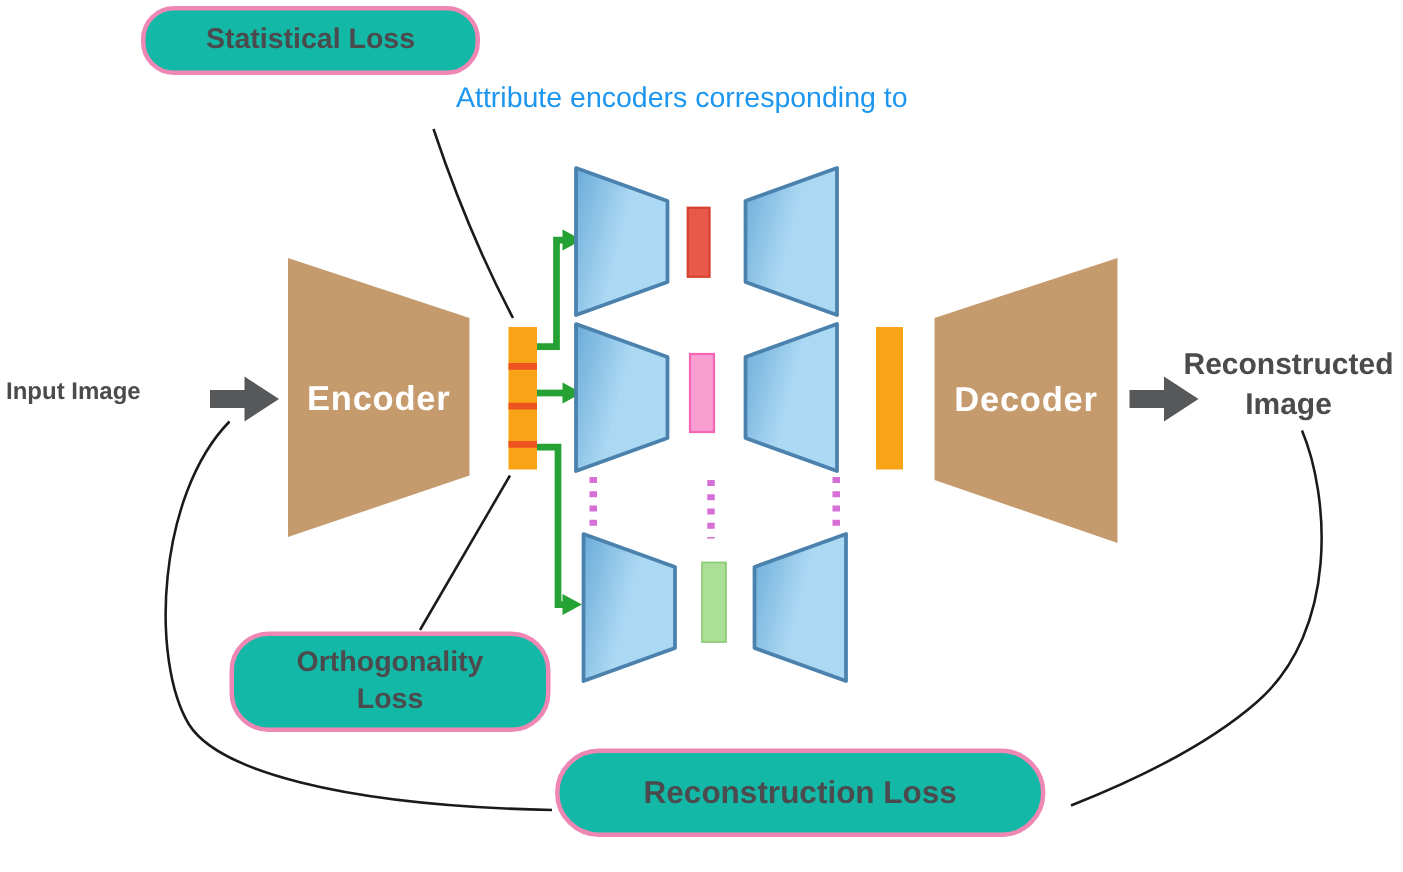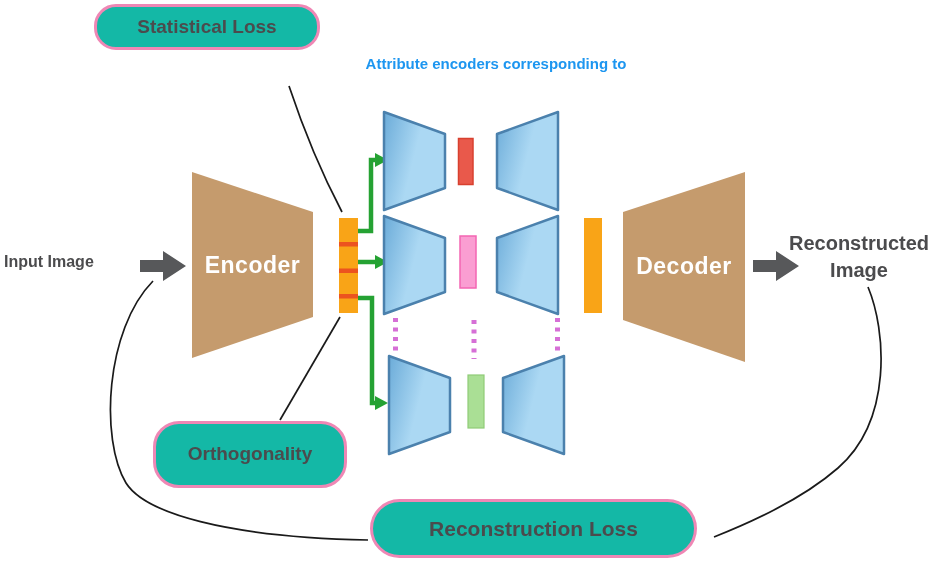--- a/index.html
+++ b/index.html
@@ -20,27 +20,27 @@
   .gray-arrow{fill:var(--gray-arrow,#57585A);}
   .black-line{stroke:var(--line-black,#1A1A1A);stroke-width:1.7;fill:none;}
   .dotted{stroke:var(--dotted-magenta,#D66FD6);stroke-width:5;fill:none;stroke-dasharray:4 5.5;}
 
   .loss-box{
     position:absolute;border:3.5px solid var(--pink-box-border,#EF87B5);
     background:#14b8a6;display:flex;align-items:center;justify-content:center;
     text-align:center;color:var(--text-dark,#4B4B4D);font-weight:bold;box-sizing:border-box;
   }
   #box-statistical{left:94px;top:4px;width:226px;height:46px;border-radius:22px;font-size:19px;}
-  #box-orthogonality{left:153px;top:421px;width:194px;height:67px;border-radius:26px;font-size:19px;line-height:1.3;}
+  #box-orthogonality{left:153px;top:421px;width:214px;height:67px;border-radius:26px;font-size:19px;line-height:1.3;}
   #box-reconstruction{left:370px;top:499px;width:327px;height:59px;border-radius:37px;font-size:21px;}
 
   .lbl{position:absolute;color:var(--text-dark,#4B4B4D);font-weight:bold;white-space:nowrap;}
   #heading{
-    position:absolute;left:304px;top:54px;width:384px;text-align:center;
-    color:var(--heading-blue,#1D96F0);font-weight:bold;font-size:15px;line-height:1.28;white-space:normal;
+    position:absolute;left:304px;top:54px;width:384px;
+    color:var(--heading-blue,#1D96F0);font-weight:normal;font-size:19px;line-height:1.28;white-space:normal;
   }
   #lbl-input{left:4px;top:253px;font-size:16px;}
   #lbl-reconstructed{left:783px;top:230px;width:152px;text-align:center;font-size:20px;line-height:1.35;white-space:normal;}
   .trap-label{
     position:absolute;color:var(--label-white,#FFFFFF);font-weight:700;font-size:23px;
     text-align:center;letter-spacing:0.5px;
   }
   #lbl-encoder{left:192px;top:252px;width:121px;}
   #lbl-decoder{left:623px;top:253px;width:122px;}
 </style>
@@ -100,20 +100,21 @@
     <rect class="orange-bar" x="584" y="218" width="18" height="95"></rect>
   </svg>
 
   <div class="loss-box" id="box-statistical">
     <span>Statistical Loss</span>
   </div>
 
   <div class="loss-box" id="box-orthogonality">
     <span>
       <span style="display:block">Orthogonality</span>
+      <span style="display:block">Loss</span>
     </span>
   </div>
 
   <div class="loss-box" id="box-reconstruction">
     <span>Reconstruction Loss</span>
   </div>
 
   <div id="heading">
     <span style="display:block">Attribute encoders corresponding to</span>
   </div>

